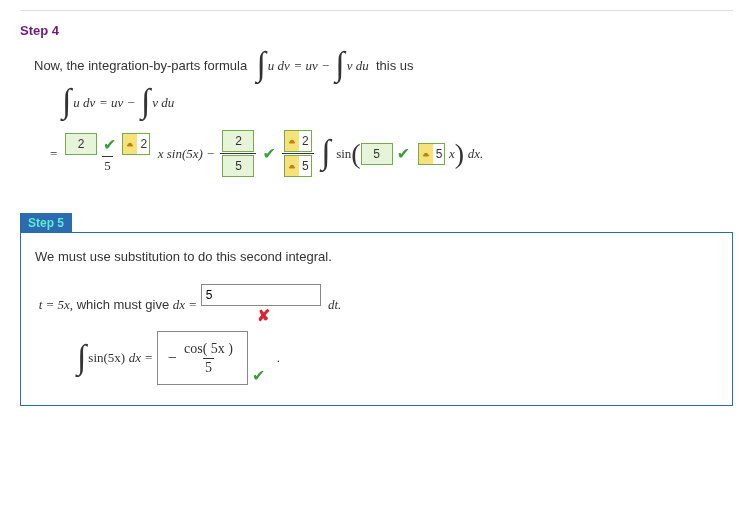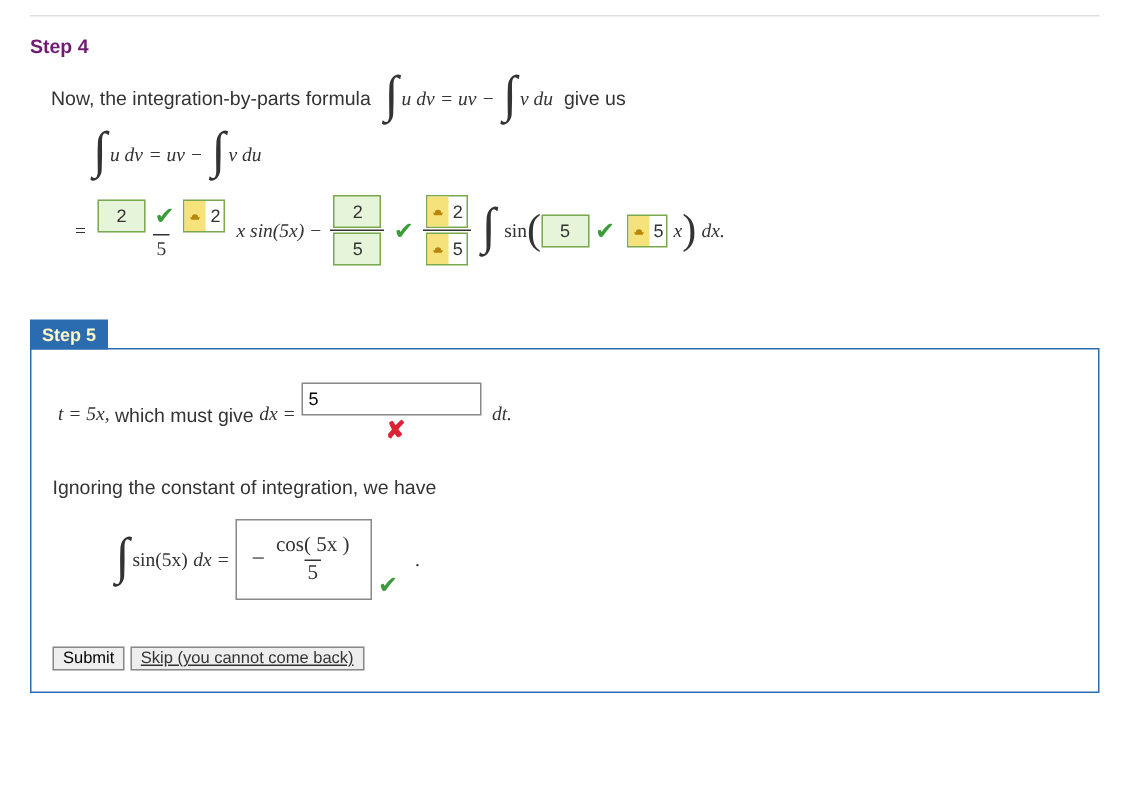--- a/index.html
+++ b/index.html
@@ -17,21 +17,21 @@
     border-top: 1px solid #ddd;
     margin: 0 0 12px 0;
   }
   .step-heading {
     font-weight: bold;
     color: #701a75;
     margin-bottom: 14px;
   }
   .step5-heading {
     background: #2b6cb0;
-    color: #fef9c3;
+    color: #5eead4;
     font-weight: bold;
     padding: 3px 8px;
     display: inline-block;
     font-size: 12px;
     position: relative;
     z-index: 2;
   }
   .step5-box {
     border: 1px solid #2b6cb0;
     padding: 16px 14px 14px 14px;
@@ -155,21 +155,21 @@
     <span style="margin-left:14px;">Now, the integration-by-parts formula</span>
     &nbsp;&nbsp;
     <span class="intsym">∫</span>
     <span class="ital serif">u dv</span>
     &nbsp;
     <span class="ital serif">= uv −</span>
     &nbsp;
     <span class="intsym">∫</span>
     <span class="ital serif">v du</span>
     &nbsp;&nbsp;
-    <span>give us</span>
+    <span>this us</span>
   </div>
 
   <div class="line indent1" style="margin-top:10px;">
     <span class="intsym">∫</span>
     <span class="ital serif">u dv</span>
     &nbsp;
     <span class="ital serif">= uv −</span>
     &nbsp;
     <span class="intsym">∫</span>
     <span class="ital serif">v du</span>
@@ -251,57 +251,53 @@
     <span class="ital serif">dx.</span>
   </div>
 </div>
 
 <div class="spacer"></div>
 
 <div>
   <div class="step5-heading">Step 5</div>
   <div class="step5-box">
 
+    <div style="margin-bottom:20px;">We must use substitution to do this second integral.</div>
 
     <div class="line" style="margin-bottom:4px;">
       &nbsp;
       <span class="ital serif">t = 5x,</span>
       &nbsp;
       <span>which must give</span>
       &nbsp;
       <span class="ital serif">dx =</span>
       &nbsp;
       <span style="display:inline-flex; flex-direction:column; align-items:center;">
         <input type="text" class="text-input" value="5" style="">
         <span class="cross">✘</span>
       </span>
       &nbsp;&nbsp;
       <span class="ital serif">dt.</span>
     </div>
 
-    <div style="margin-top:20px; margin-bottom:14px;">Ignoring the constant of integration, we have</div>
 
     <div class="line indent1">
       <span class="intsym">∫</span>
       <span class="serif">sin(5x)</span>
       &nbsp;
       <span class="ital serif">dx =</span>
       &nbsp;
       <span class="big-answer-box">
         <span class="serif" style="font-size:16px;">−</span>
         &nbsp;
         <span class="frac" style="font-size:14px;">
           <span class="num serif" style="border:none;">cos( 5x )</span>
           <span class="den serif">5</span>
         </span>
       </span>
       <span class="check" style="align-self:flex-end;">✔</span>
       &nbsp;&nbsp;
       <span class="serif">.</span>
     </div>
 
-    <div style="margin-top:30px;">
-      <button class="btn">Submit</button>
-      <button class="btn linklike">Skip (you cannot come back)</button>
-    </div>
 
   </div>
 </div>
 
 </body></html>

